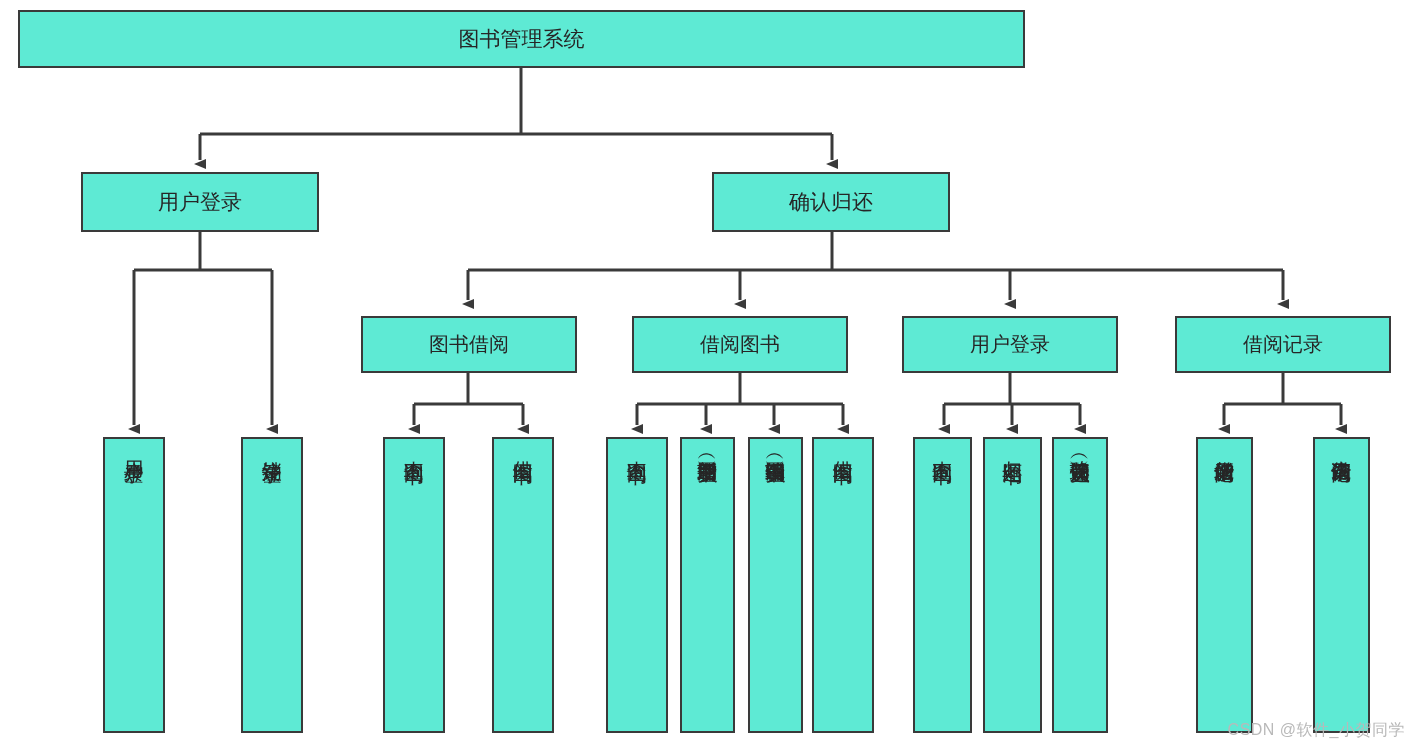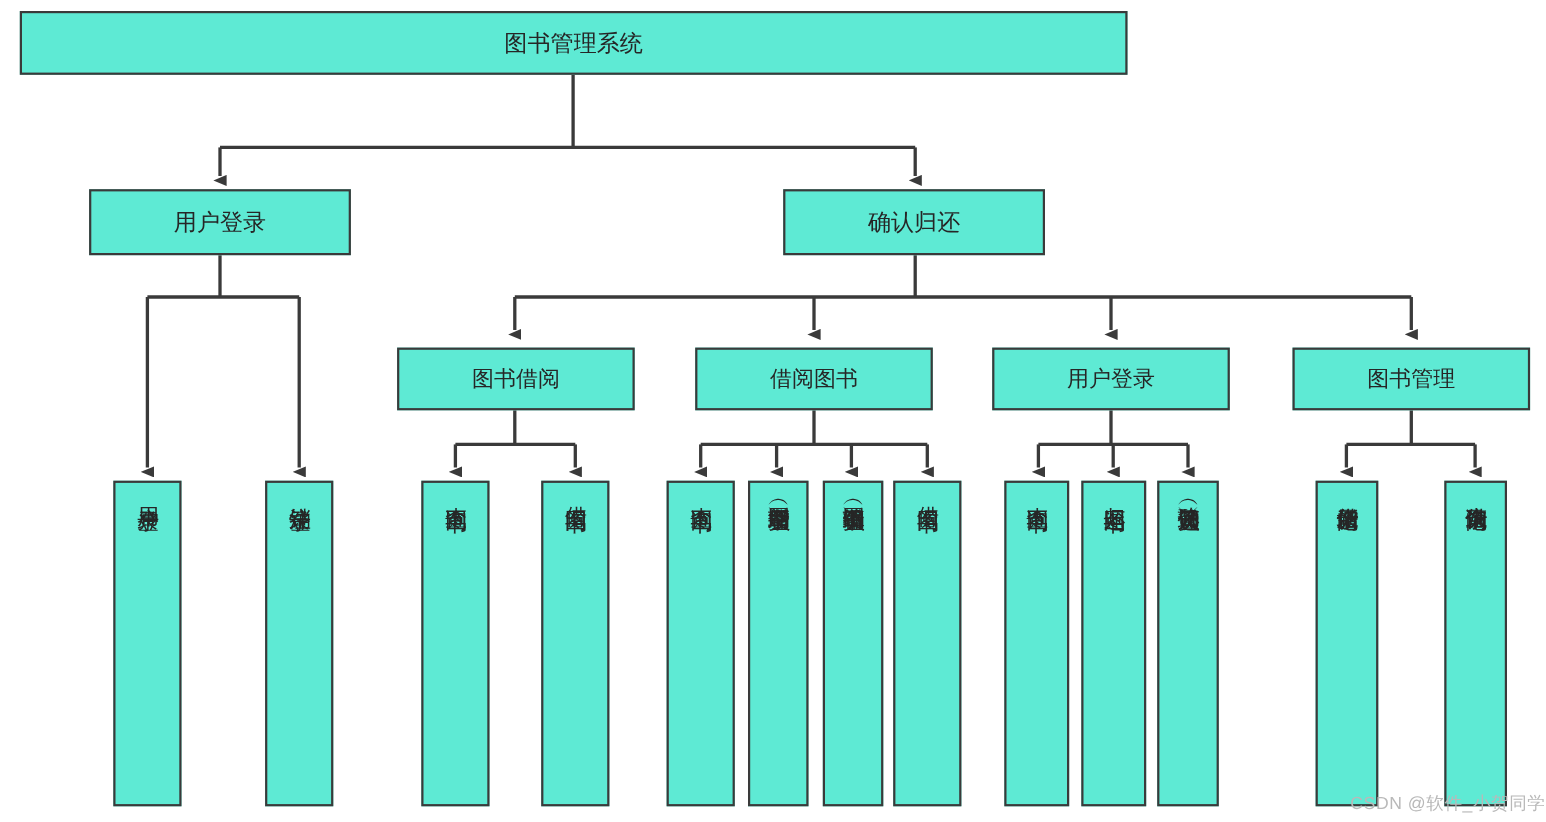--- a/index.html
+++ b/index.html
@@ -140,21 +140,21 @@
   <div class="node level2" style="left:361px; top:316px; width:216px; height:57px;">
     <span>图书借阅</span>
   </div>
   <div class="node level2" style="left:632px; top:316px; width:216px; height:57px;">
     <span>借阅图书</span>
   </div>
   <div class="node level2" style="left:902px; top:316px; width:216px; height:57px;">
     <span>用户登录</span>
   </div>
   <div class="node level2" style="left:1175px; top:316px; width:216px; height:57px;">
-    <span>图书管理</span>
+    <span>借阅记录</span>
   </div>
 
   <div class="node leaf" style="left:103px; top:437px; width:62px; height:296px;">
     <span class="vtext">用户登录</span>
   </div>
   <div class="node leaf" style="left:241px; top:437px; width:62px; height:296px;">
     <span class="vtext">注销登录</span>
   </div>
 
   <div class="node leaf" style="left:383px; top:437px; width:62px; height:296px;">

